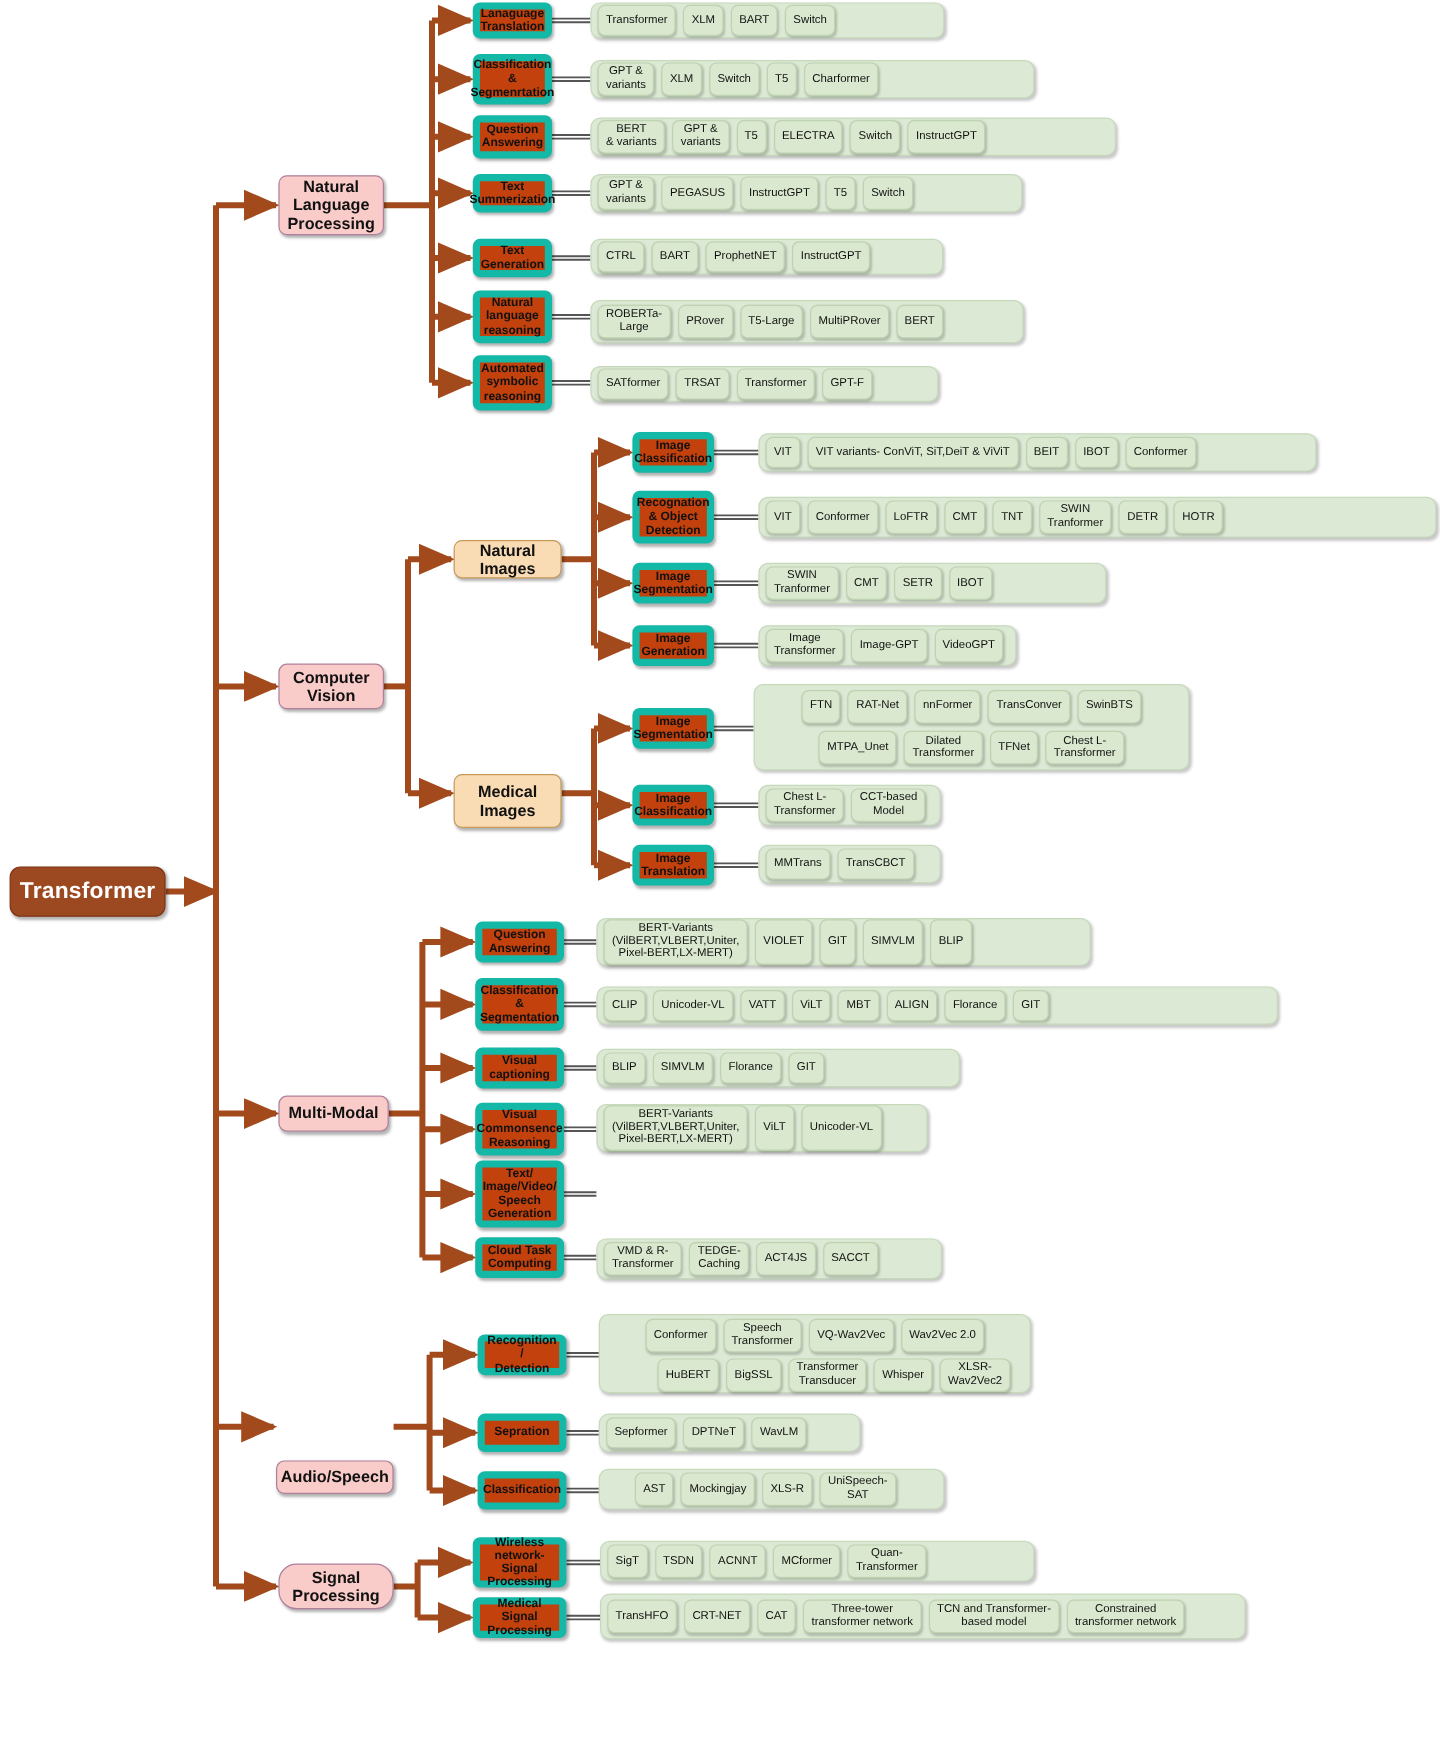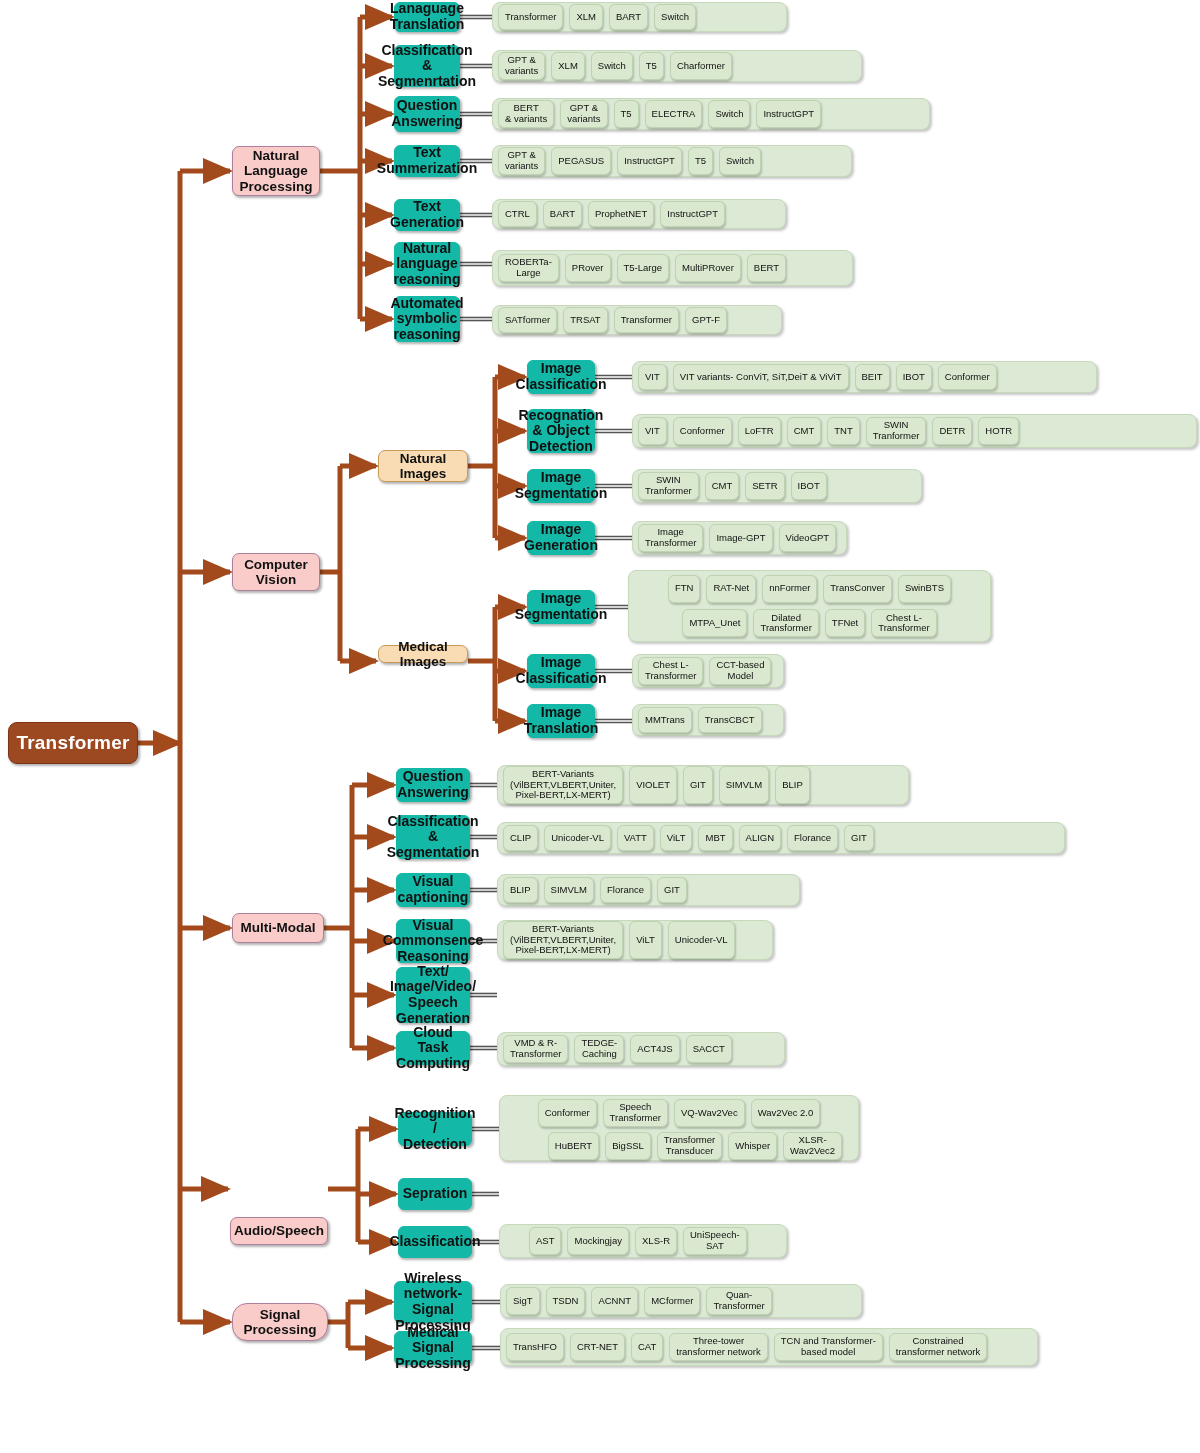--- a/index.html
+++ b/index.html
@@ -16,22 +16,22 @@
 
   .root{background:#9c4820;border:1px solid #7d3415;color:#ffffff;
         font-size:19px;font-weight:bold;border-radius:9px;letter-spacing:.2px;}
 
   .domain{background:#f9ccc9;border:1px solid #b07f9c;color:#111;
           font-size:13.5px;font-weight:bold;}
 
   .subdomain{background:#fadcb4;border:1px solid #c79a59;color:#111;
              font-size:13.5px;font-weight:bold;}
 
-  .task{background:#14b8a6;border:1px solid #14b8a6;color:#111;
-        font-size:14px;font-weight:bold;border-radius:6px;}
+  .task{background:#c2410c;border:6px solid #14b8a6;color:#111;
+        font-size:10px;font-weight:bold;border-radius:6px;}
 
   
   .group{position:absolute;box-sizing:border-box;background:#dce9d4;
          border:1px solid #c6d9bb;border-radius:8px;
          box-shadow:1.5px 2px 2.5px rgba(0,0,0,.22);
          display:flex;flex-wrap:wrap;align-content:center;
          padding:3px 5px;gap:5px 6px;}
   .group.two-row{align-content:space-around;}
 
   .chip{box-sizing:border-box;background:#d9e8ce;border:1px solid #bed3b1;
@@ -245,21 +245,21 @@
       <div class="chip">SETR</div>
       <div class="chip">IBOT</div>
     </div>
     <div class="node task" style="left: 527px; top: 521px; width: 68px; height: 34px;">Image<br>Generation</div>
     <div class="group" style="left: 632px; top: 521px; width: 215px; height: 34px; justify-content: flex-start;">
       <div class="chip">Image
 Transformer</div>
       <div class="chip">Image-GPT</div>
       <div class="chip">VideoGPT</div>
     </div>
-    <div class="node subdomain" style="left: 378px; top: 645px; width: 90px; height: 18px;">Medical Images</div>
+    <div class="node subdomain" style="left: 378px; top: 645px; width: 90px; height: 45px;">Medical Images</div>
     <div class="node task" style="left: 527px; top: 590px; width: 68px; height: 34px;">Image<br>Segmentation</div>
     <div class="group two-row" style="left: 628px; top: 570px; width: 363px; height: 72px; justify-content: center;">
       <div class="chip" style="min-height: 28px;">FTN</div>
       <div class="chip" style="min-height: 28px;">RAT-Net</div>
       <div class="chip" style="min-height: 28px;">nnFormer</div>
       <div class="chip" style="min-height: 28px;">TransConver</div>
       <div class="chip" style="min-height: 28px;">SwinBTS</div>
       <div class="chip" style="min-height: 28px;">MTPA_Unet</div>
       <div class="chip" style="min-height: 28px;">Dilated
 Transformer</div>
@@ -336,20 +336,25 @@
       <div class="chip" style="min-height: 28px;">Wav2Vec 2.0</div>
       <div class="chip" style="min-height: 28px; margin-left: 32px;">HuBERT</div>
       <div class="chip" style="min-height: 28px;">BigSSL</div>
       <div class="chip" style="min-height: 28px;">Transformer
 Transducer</div>
       <div class="chip" style="min-height: 28px;">Whisper</div>
       <div class="chip" style="min-height: 28px;">XLSR-
 Wav2Vec2</div>
     </div>
     <div class="node task" style="left: 398px; top: 1178px; width: 74px; height: 32px;">Sepration</div>
+    <div class="group" style="left: 499px; top: 1178px; width: 218px; height: 32px; justify-content: flex-start;">
+      <div class="chip">Sepformer</div>
+      <div class="chip">DPTNeT</div>
+      <div class="chip">WavLM</div>
+    </div>
     <div class="node task" style="left: 398px; top: 1226px; width: 74px; height: 32px;">Classification</div>
     <div class="group" style="left: 499px; top: 1224px; width: 288px; height: 34px; justify-content: flex-start; padding-left: 29px;">
       <div class="chip">AST</div>
       <div class="chip">Mockingjay</div>
       <div class="chip">XLS-R</div>
       <div class="chip">UniSpeech-
 SAT</div>
     </div>
     <div class="node domain" style="left: 232px; top: 1303px; width: 96px; height: 38px; border-radius: 15px;">Signal<br>Processing</div>
     <div class="node task" style="left: 394px; top: 1281px; width: 78px; height: 42px;">Wireless<br>network-Signal<br>Processing</div>

